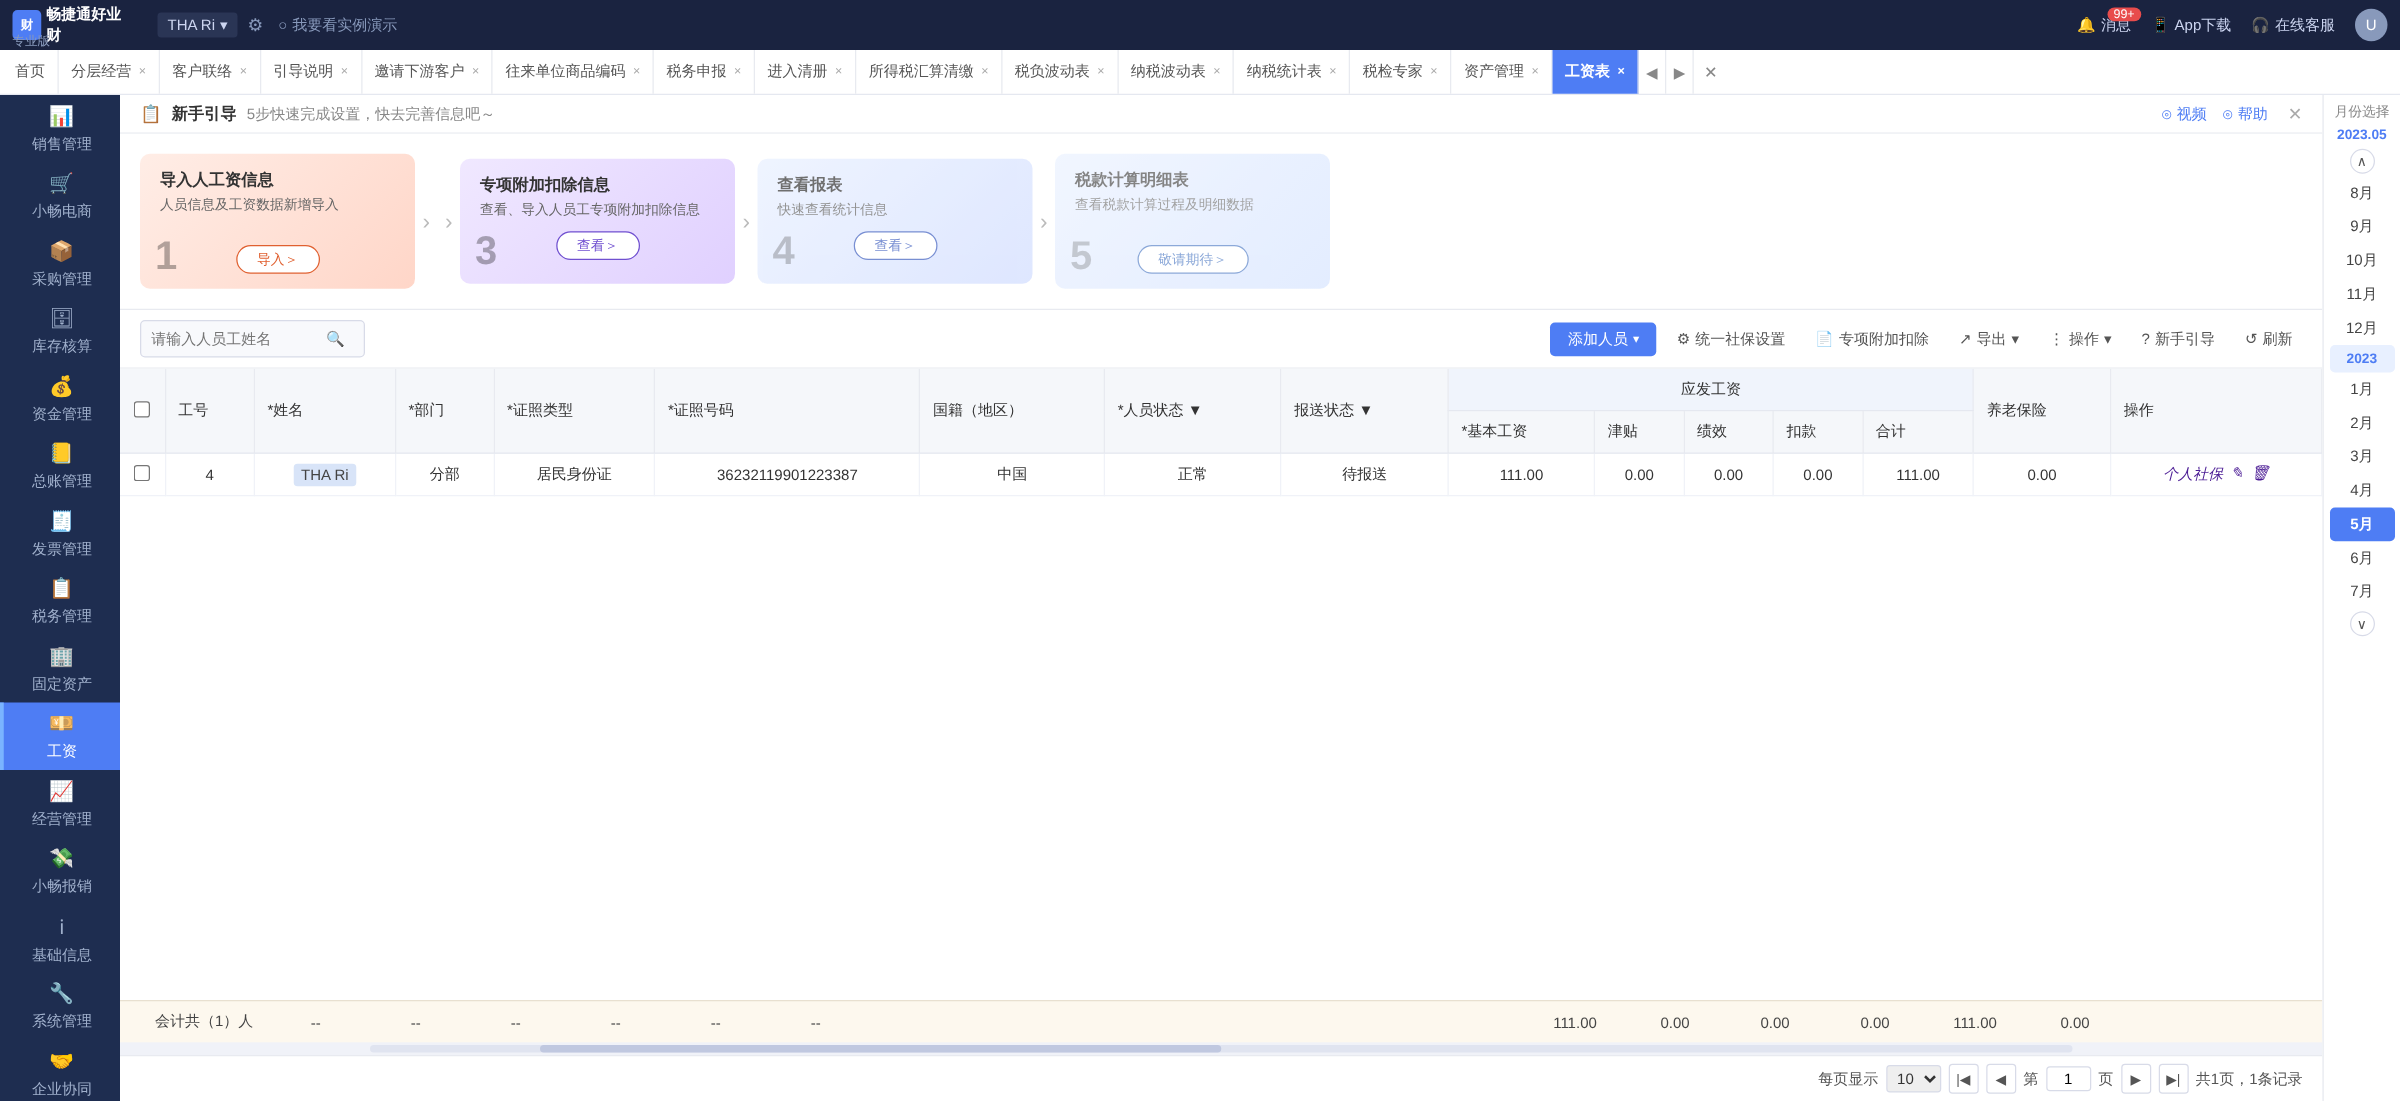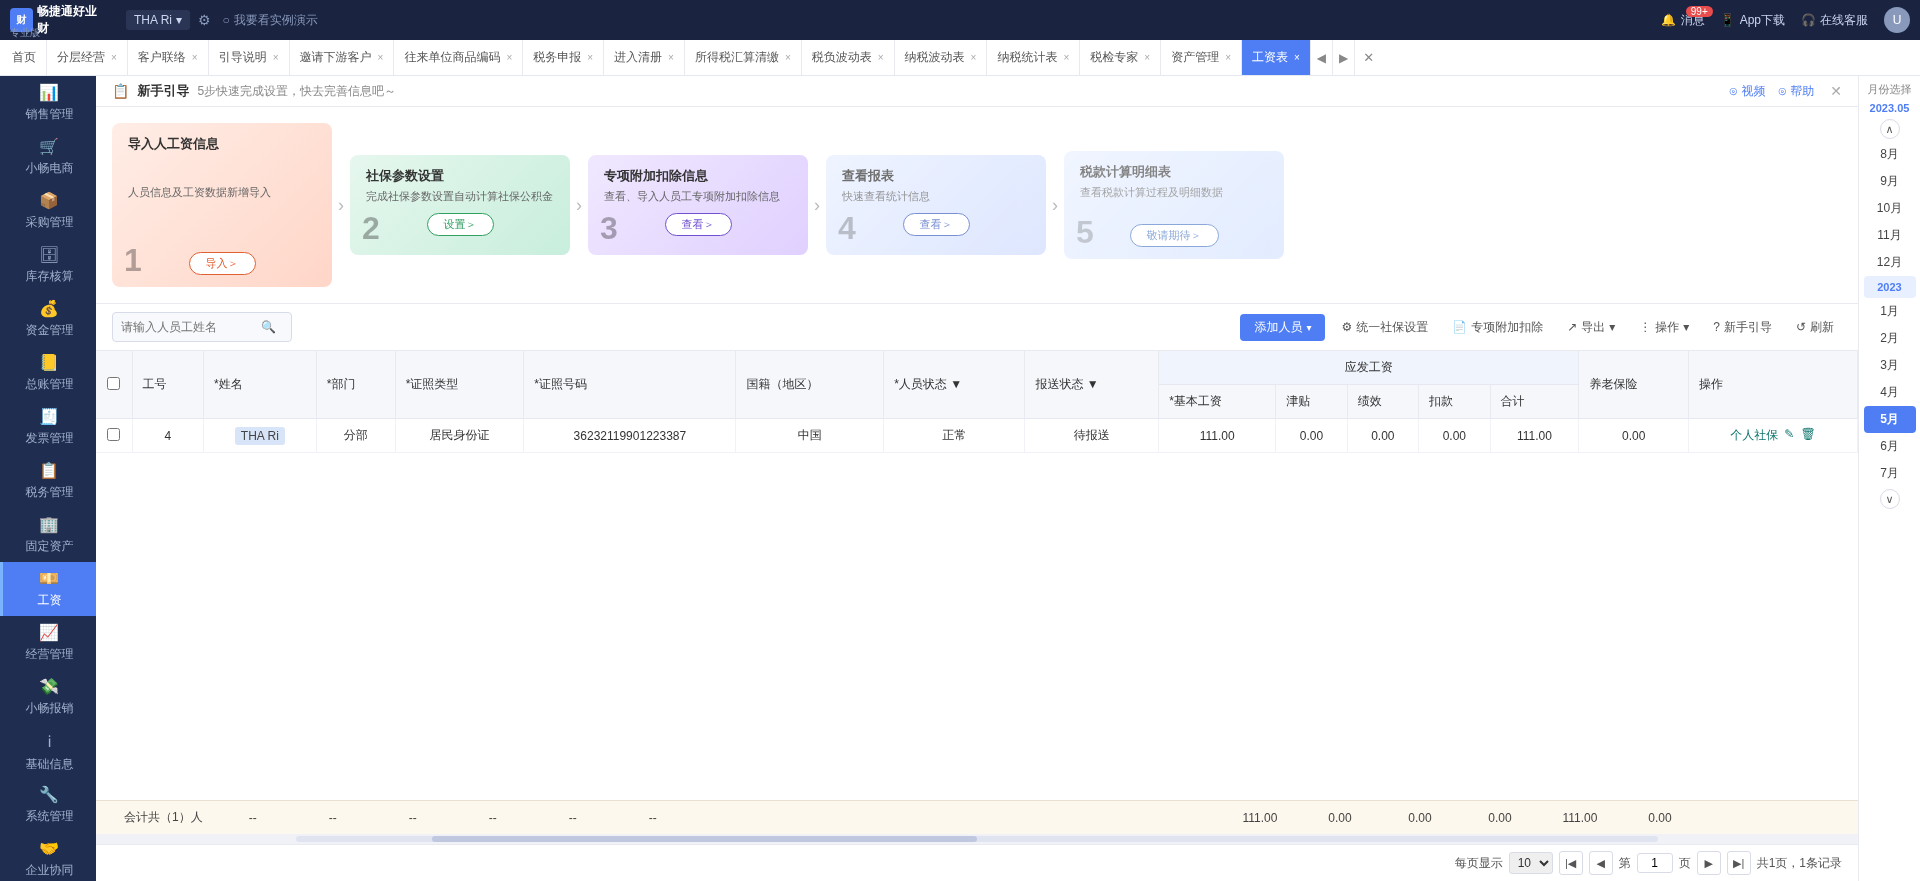--- a/index.html
+++ b/index.html
@@ -116,21 +116,21 @@
       color: #555;
       font-size: 12px;
       cursor: pointer;
       white-space: nowrap;
       gap: 4px;
       flex-shrink: 0;
     }
     .tab-item.active {
       background: #4e7df4;
       color: #fff;
-      font-weight: 400;
+      font-weight: 700;
     }
     .tab-close {
       font-size: 10px;
       color: #aaa;
       margin-left: 2px;
       cursor: pointer;
     }
     .tab-item.active .tab-close { color: #fff; }
     .tab-nav-btn {
       padding: 0 6px;
@@ -227,21 +227,21 @@
     .step-card {
       border-radius: 8px;
       padding: 12px 16px;
       width: 220px;
       min-height: 100px;
       display: flex;
       flex-direction: column;
       position: relative;
       flex-shrink: 0;
     }
-    .step-card-1 { background: linear-gradient(135deg, #ffede6, #ffd6c8); gap: 28px; }
+    .step-card-1 { background: linear-gradient(135deg, #ffede6, #ffd6c8); }
     .step-card-2 { background: linear-gradient(135deg, #e6f7ee, #c8eedd); }
     .step-card-3 { background: linear-gradient(135deg, #f0e8ff, #e0d0ff); }
     .step-card-4 { background: linear-gradient(135deg, #e8f0ff, #d0dcff); opacity: 0.7; }
     .step-card-5 { background: linear-gradient(135deg, #e8f0ff, #d0e0ff); opacity: 0.6; }
     .step-num {
       font-size: 32px;
       font-weight: bold;
       opacity: 0.3;
       position: absolute;
       bottom: 8px; left: 12px;
@@ -354,21 +354,21 @@
     .checkbox-cell { width: 36px; text-align: center; }
     input[type=checkbox] { cursor: pointer; }
     .employee-name-cell {
       background: #d8e4f8;
       border-radius: 3px;
       padding: 2px 6px;
       color: #444;
       font-size: 12px;
     }
     .action-btns { display: flex; gap: 6px; justify-content: center; color: #4e7df4; }
-    .action-link { cursor: pointer; color: #0f766e; }
+    .action-link { cursor: pointer; color: #4c1d95; font-style: italic; }
 
     
     .table-footer {
       background: #fdf8ee;
       border-top: 1px solid #e8e0d0;
       padding: 8px 28px;
       display: flex;
       align-items: center;
       gap: 20px;
       flex-shrink: 0;
@@ -643,26 +643,20 @@
     </div>
 
     <div class="steps-container">
       <div class="step-card step-card-1">
         <div class="step-title">导入人工资信息</div>
         <div class="step-desc">人员信息及工资数据新增导入</div>
         <button class="step-btn step-btn-1">导入＞</button>
         <div class="step-num">1</div>
       </div>
       <div class="step-arrow">›</div>
-      <div class="step-card step-card-2">
-        <div class="step-title">社保参数设置</div>
-        <div class="step-desc">完成社保参数设置自动计算社保公积金</div>
-        <button class="step-btn step-btn-2">设置＞</button>
-        <div class="step-num">2</div>
-      </div>
       <div class="step-arrow">›</div>
       <div class="step-card step-card-3">
         <div class="step-title">专项附加扣除信息</div>
         <div class="step-desc">查看、导入人员工专项附加扣除信息</div>
         <button class="step-btn step-btn-3">查看＞</button>
         <div class="step-num">3</div>
       </div>
       <div class="step-arrow">›</div>
       <div class="step-card step-card-4">
         <div class="step-title">查看报表</div>

